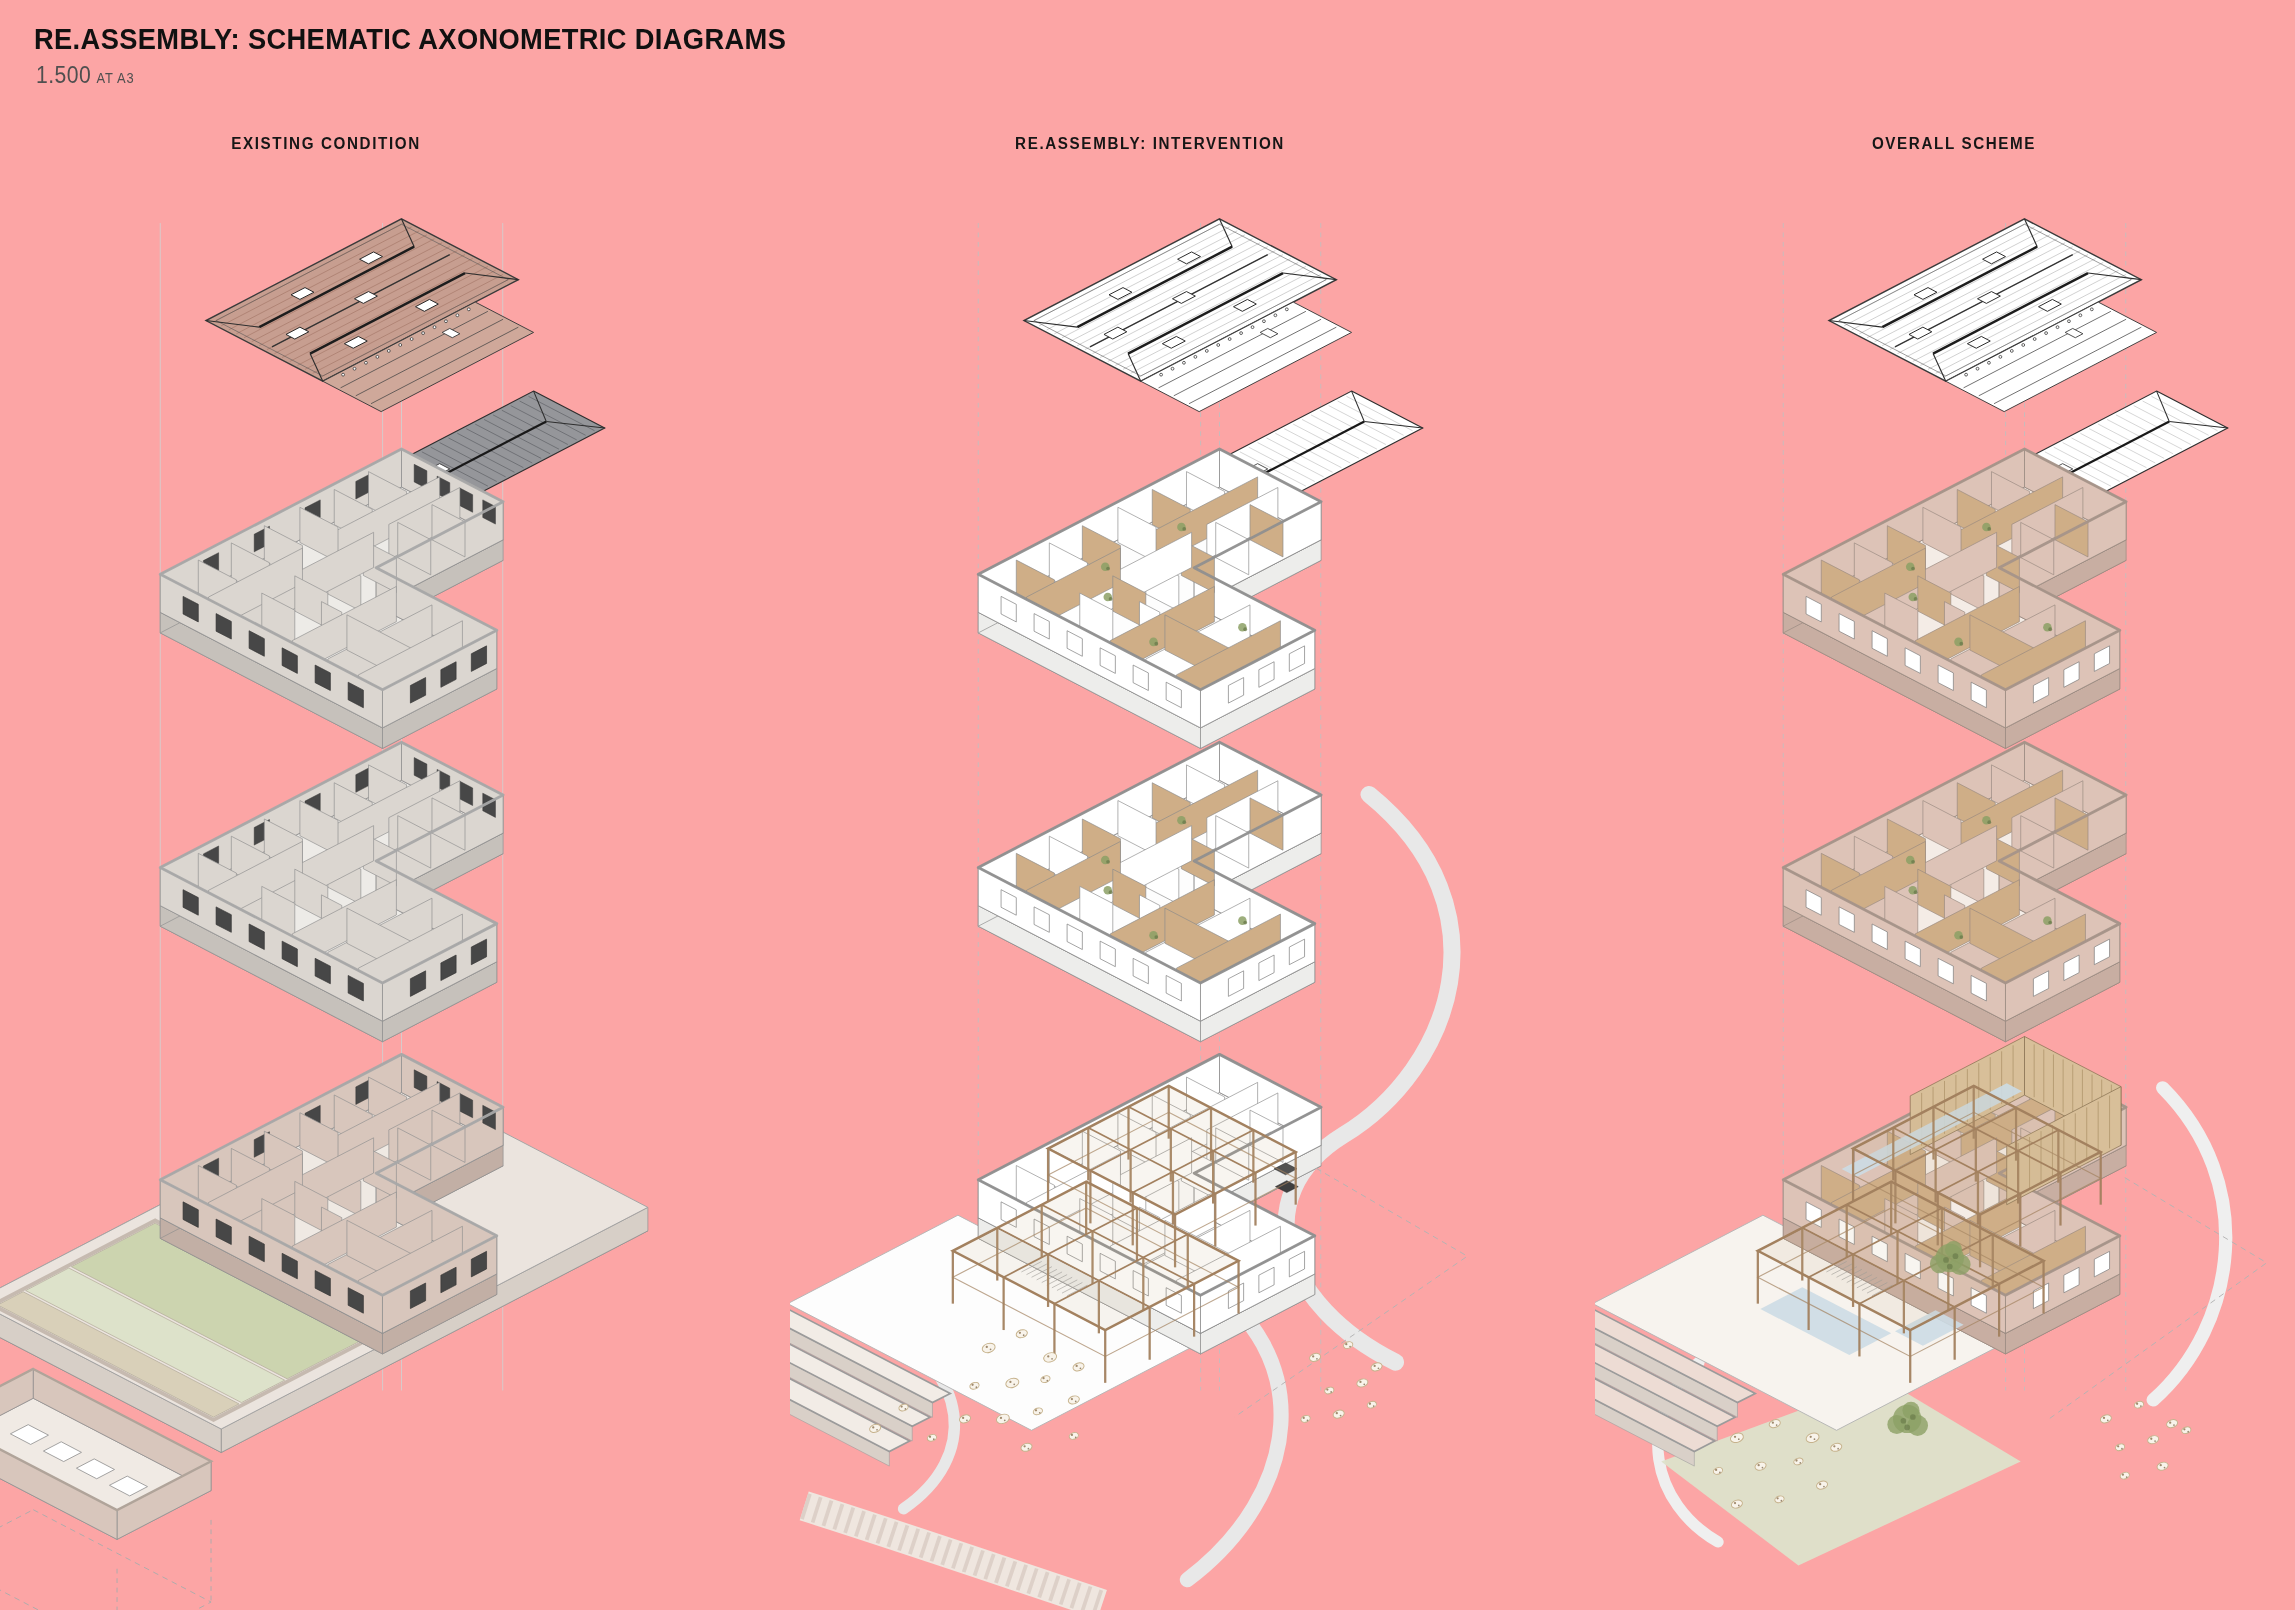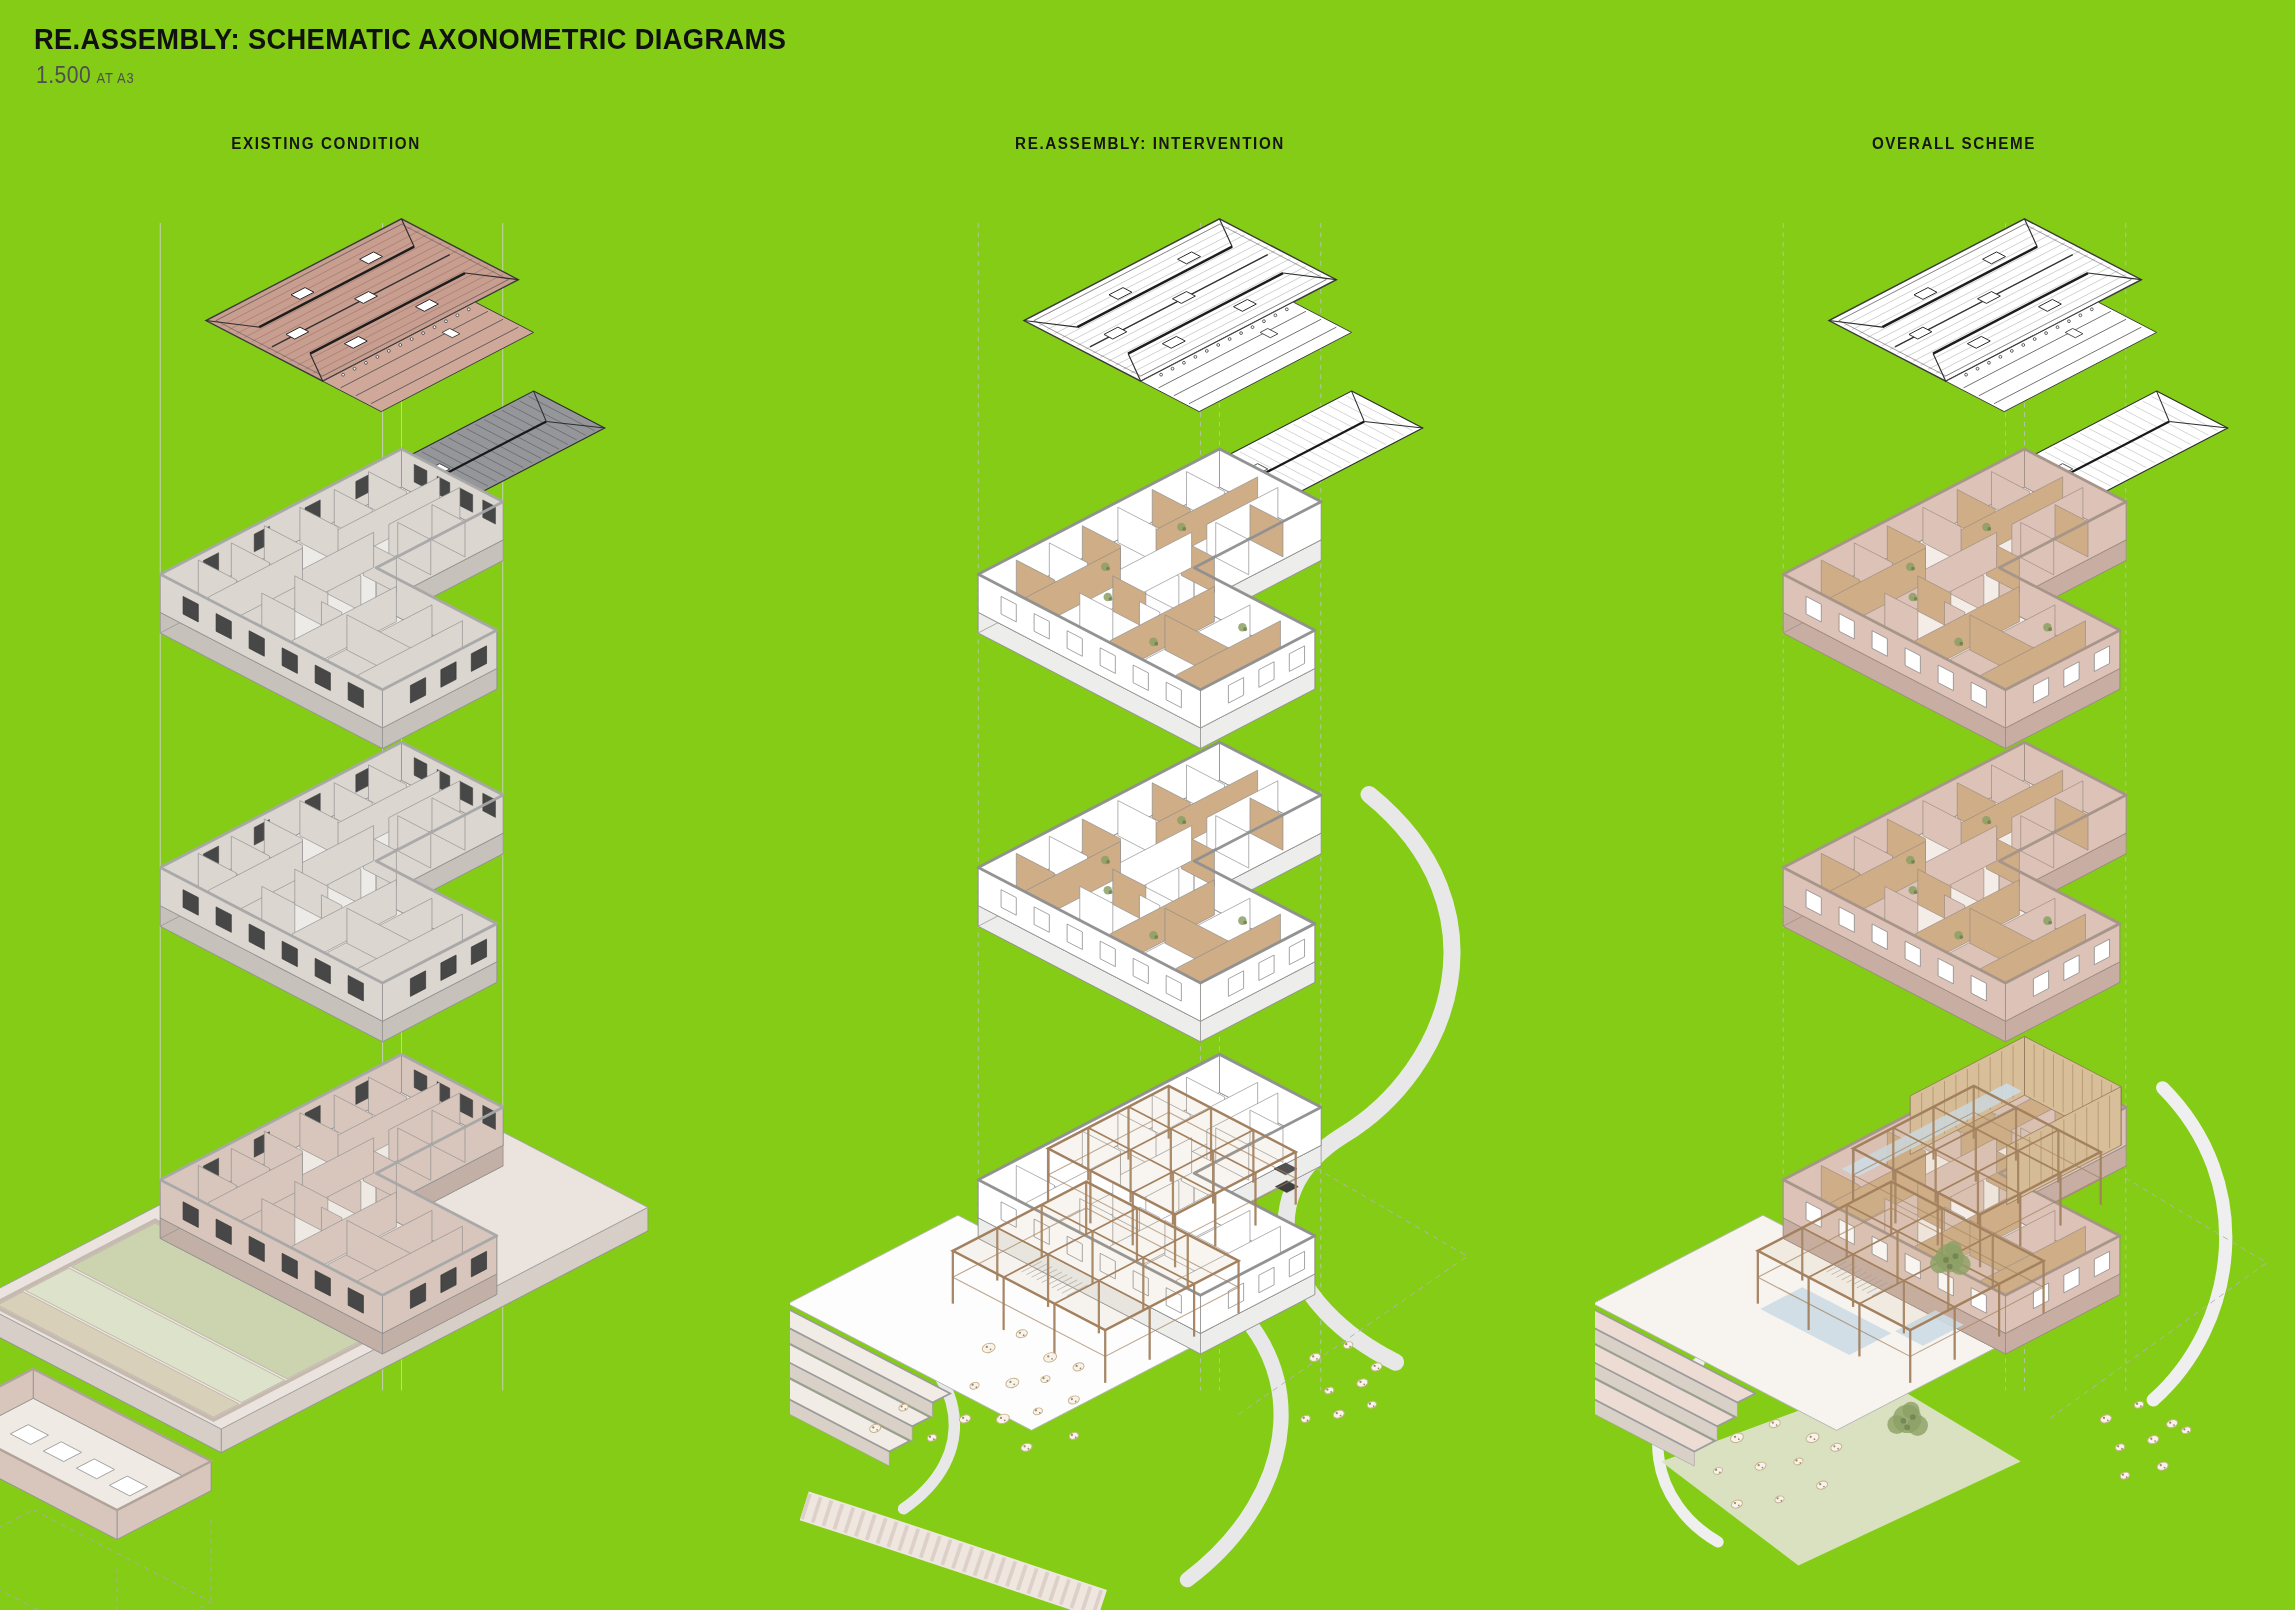--- a/index.html
+++ b/index.html
@@ -1,16 +1,16 @@
 <!DOCTYPE html>
 <html style="font-size:15px"><head>
 <meta charset="utf-8">
 <style>
   html,body{margin:0;padding:0;background:#ffffff;}
-  .page{position:relative;width:2296px;height:1611px;background:#84cc16;overflow:hidden;
+  .page{position:relative;width:2296px;height:1611px;background:#fca5a5;overflow:hidden;
         font-family:"Liberation Sans", sans-serif;color:#111;}
   .title{position:absolute;left:34px;top:23px;font-size:29px;font-weight:700;letter-spacing:0.4px;
          transform:scaleX(.94);transform-origin:left center;white-space:nowrap;}
   .scale-note{position:absolute;left:36px;top:62px;color:#4f4f4f;font-weight:400;
          transform:scaleX(.92);transform-origin:left center;white-space:nowrap;}
   .scale-note .big{font-size:23px;letter-spacing:0.5px;}
   .scale-note .sm{font-size:14px;letter-spacing:0.9px;margin-left:5.7px;}
   .colhead{position:absolute;top:135px;transform:translateX(-50%) scaleX(.95);font-size:16px;
          letter-spacing:1.7px;font-weight:700;color:#161616;white-space:nowrap;}
   .col-svg{position:absolute;top:189px;width:719px;height:1421px;}

